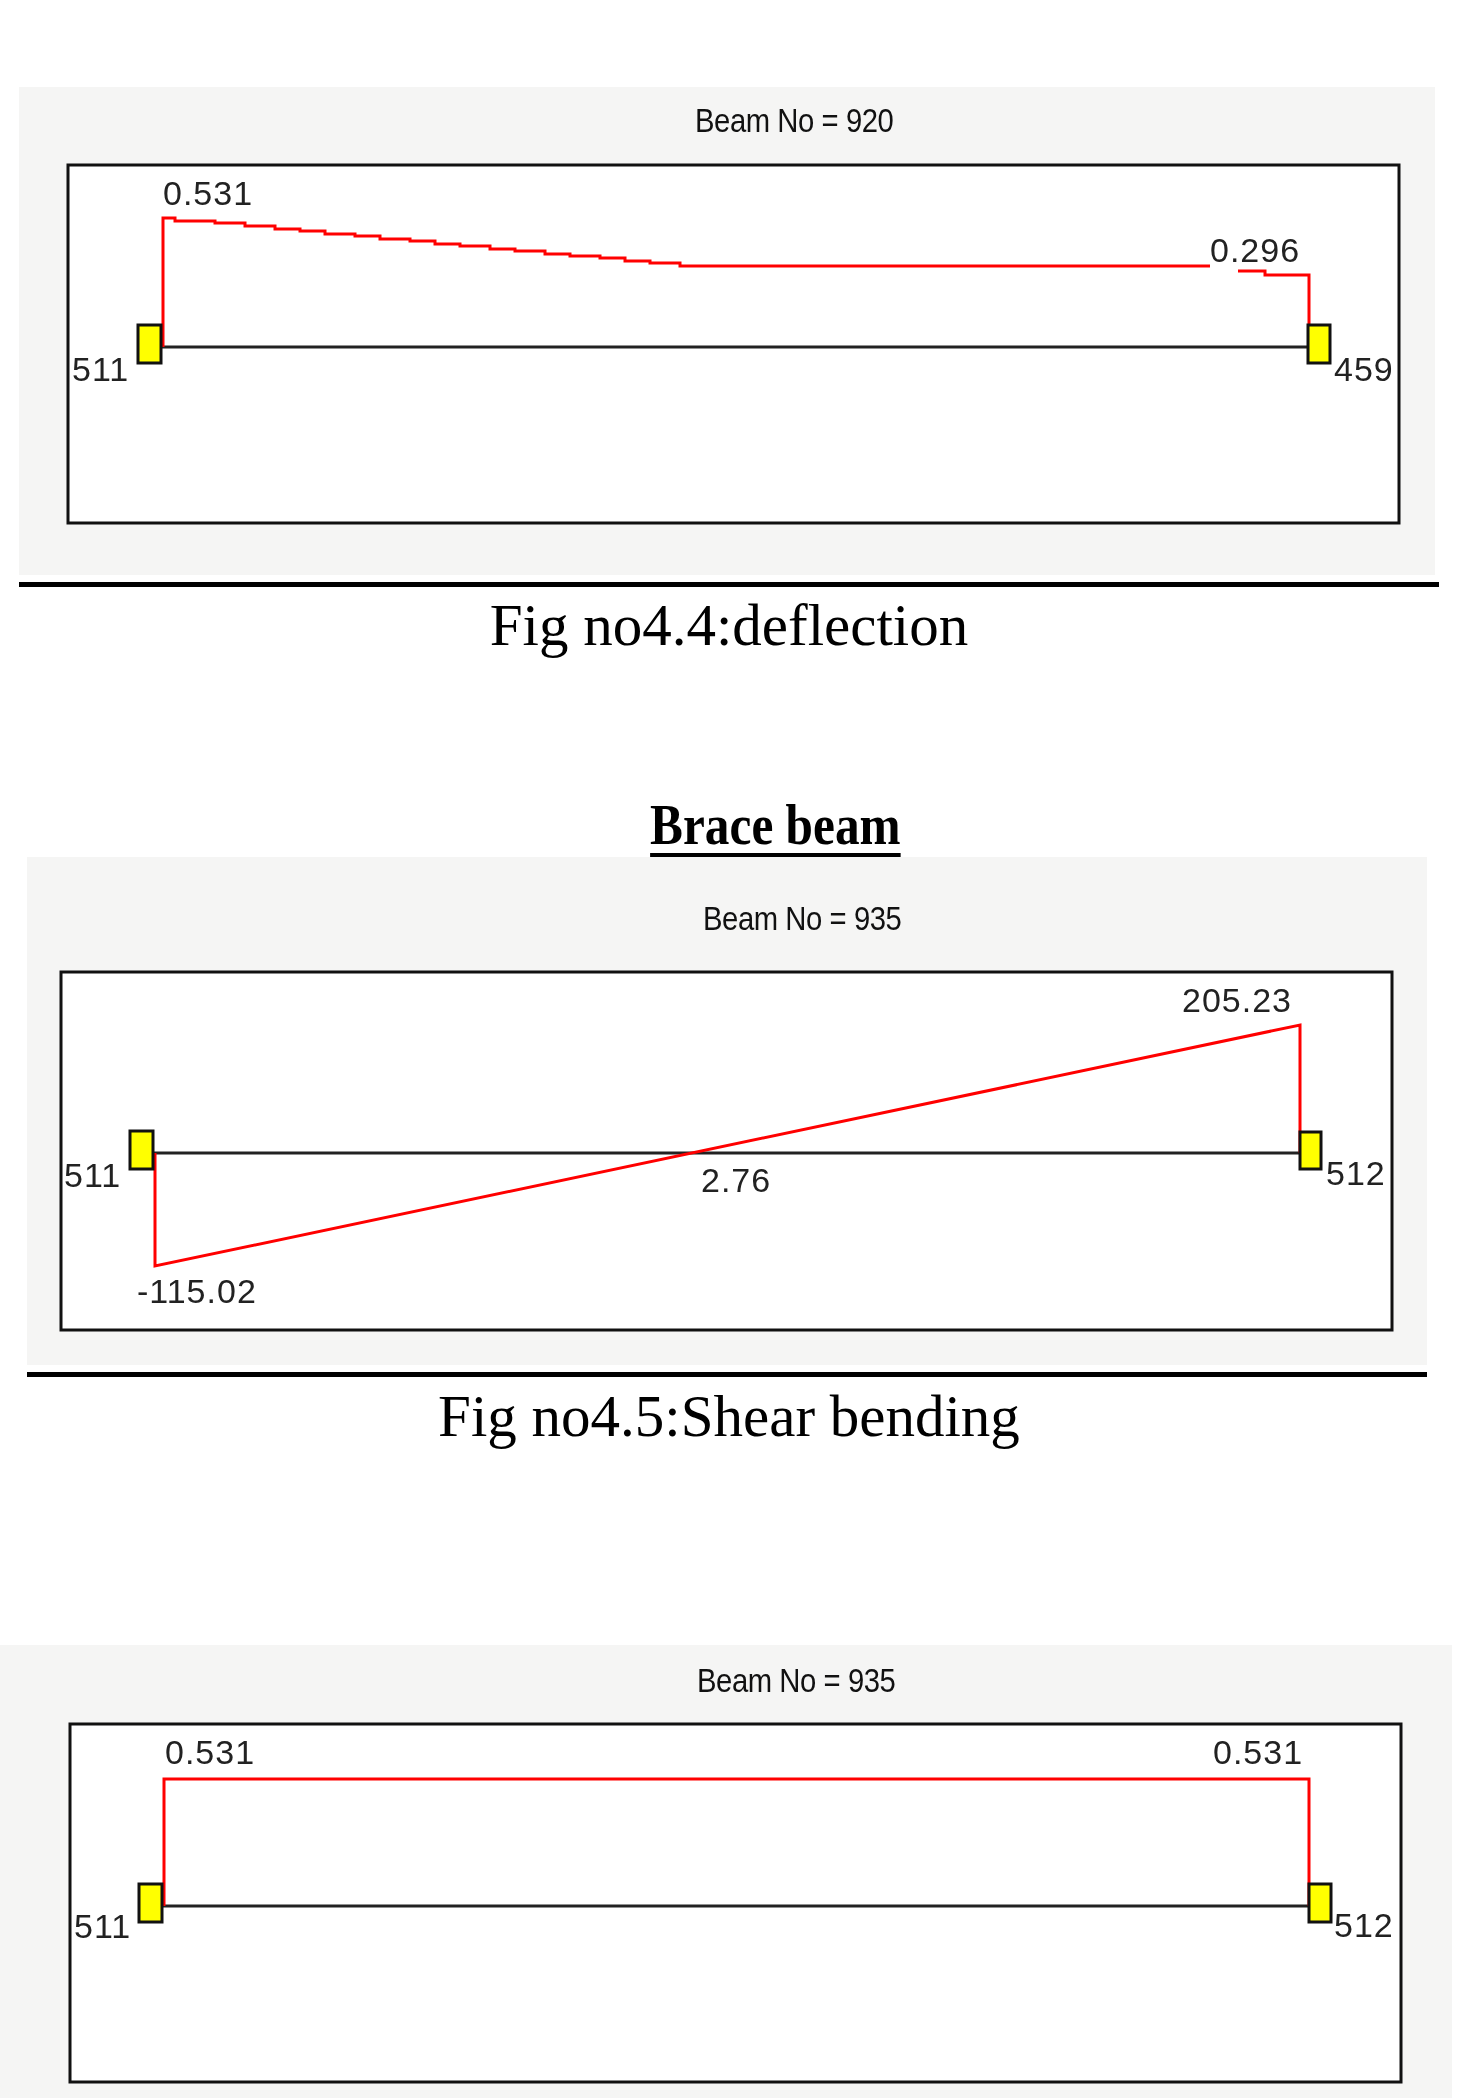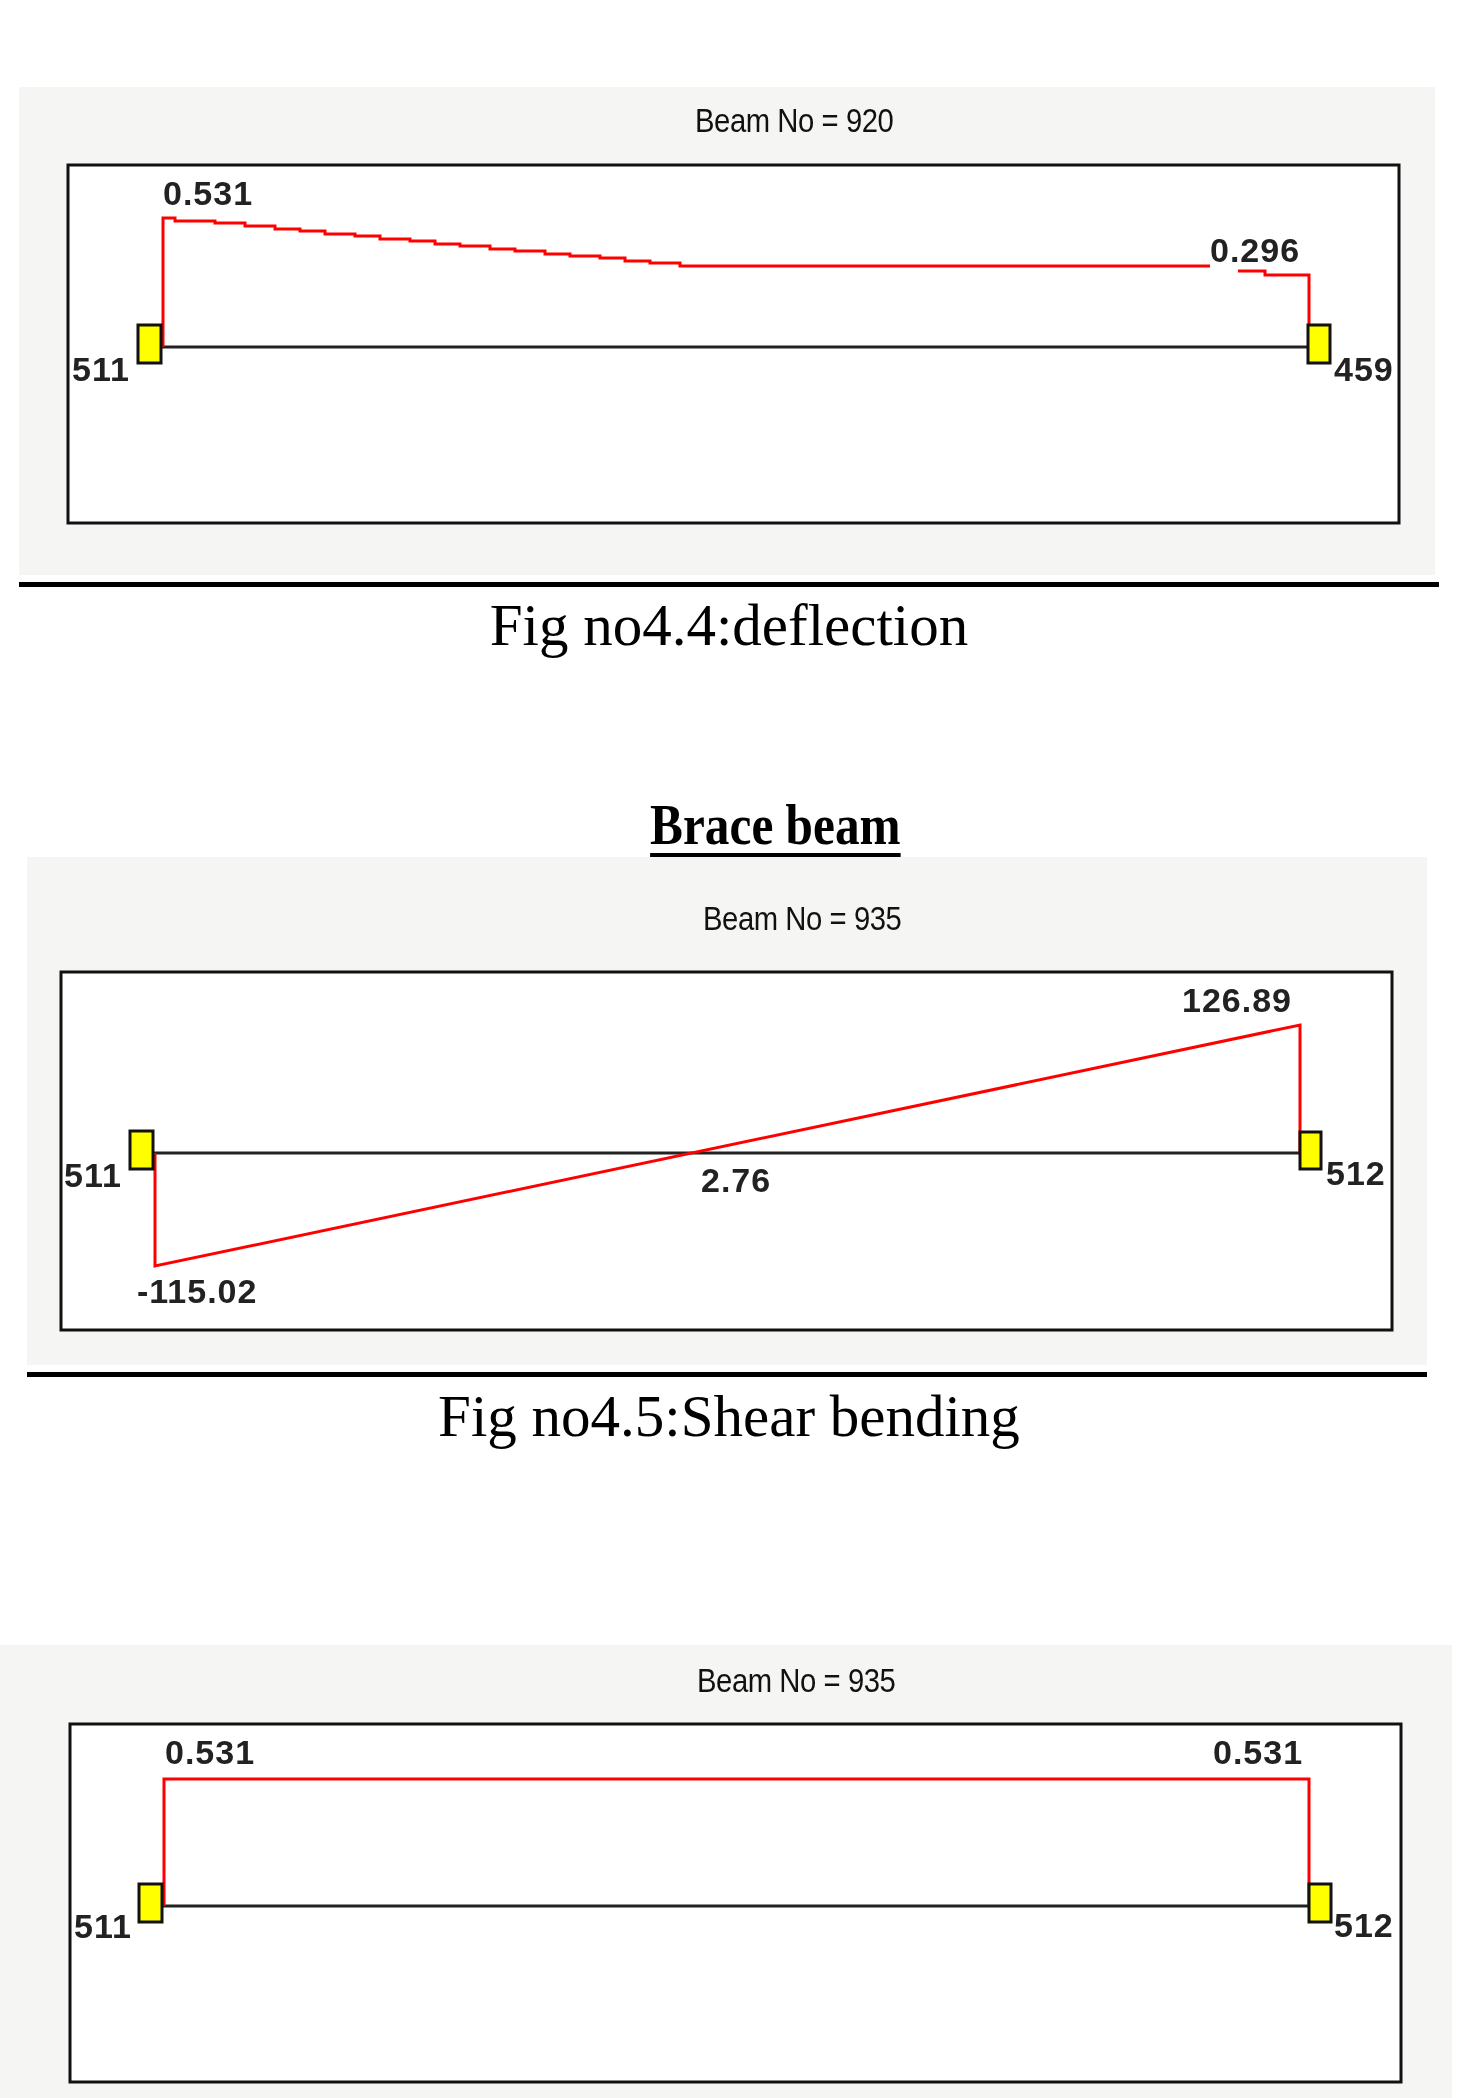--- a/index.html
+++ b/index.html
@@ -1,20 +1,20 @@
 <!DOCTYPE html>
 <html><head>
 <meta charset="utf-8">
 <style>
   html, body { margin: 0; padding: 0; background: #ffffff; }
   body { width: 1458px; height: 2098px; position: relative; overflow: hidden; }
   .panel { position: absolute; background: #f5f5f4; }
   .plot-svg { position: absolute; left: 0; top: 0; overflow: visible; }
   .beam-title { position: absolute; font-family: "Liberation Sans", sans-serif; font-size: 34px; color: #111; white-space: nowrap; transform: scaleX(0.86); transform-origin: left top; letter-spacing: -0.5px; }
-  .lbl { position: absolute; font-family: "Liberation Sans", sans-serif; font-size: 34px; color: #222; white-space: nowrap; line-height: 1; letter-spacing: 1px; font-weight: bold; }
+  .lbl { position: absolute; font-family: "Liberation Sans", sans-serif; font-size: 34px; color: #222; white-space: nowrap; line-height: 1; letter-spacing: 1px; }
   .rule { position: absolute; height: 5px; background: #000; }
   .caption { position: absolute; left: 0; width: 1458px; text-align: center; font-family: "Liberation Serif", serif; font-size: 59px; color: #000; line-height: 1; white-space: nowrap; }
   .heading { position: absolute; left: 4px; width: 1458px; text-align: center; font-family: "Liberation Serif", serif; font-weight: bold; font-size: 58px; color: #000; line-height: 1; padding-left: 42px; }
   .heading span { display: inline-block; transform: scaleX(0.85); text-decoration: underline; text-decoration-thickness: 4px; text-underline-offset: 9px; }
 </style>
 </head>
 <body>
 
 <div class="panel" style="left:19px; top:87px; width:1416px; height:488px;"></div>
 <svg class="plot-svg" width="1458" height="600">
@@ -37,21 +37,21 @@
 
 <div class="panel" style="left:27px; top:857px; width:1400px; height:508px;"></div>
 <svg class="plot-svg" width="1458" height="1400">
   <rect x="61" y="972" width="1331" height="358" fill="#ffffff" stroke="#111" stroke-width="3"></rect>
   <line x1="145" y1="1153" x2="1310" y2="1153" stroke="#222" stroke-width="3"></line>
   <polyline fill="none" stroke="#ff0000" stroke-width="3" points="155,1153 155,1266 1300,1025 1300,1153"></polyline>
   <rect x="130" y="1131" width="23" height="38" fill="#ffff00" stroke="#111" stroke-width="3"></rect>
   <rect x="1300" y="1132" width="21" height="37" fill="#ffff00" stroke="#111" stroke-width="3"></rect>
 </svg>
 <div class="beam-title" style="left:703px; top:899px;">Beam No = 935</div>
-<div class="lbl" style="left:1182px; top:983px;">126.89</div>
+<div class="lbl" style="left:1182px; top:983px;">205.23</div>
 <div class="lbl" style="left:701px; top:1163px;">2.76</div>
 <div class="lbl" style="left:137px; top:1274px;">-115.02</div>
 <div class="lbl" style="left:64px; top:1158px;">511</div>
 <div class="lbl" style="left:1326px; top:1156px;">512</div>
 <div class="rule" style="left:27px; top:1372px; width:1400px;"></div>
 <div class="caption" style="top:1387px;">Fig no4.5:Shear bending</div>
 
 <div class="panel" style="left:0px; top:1645px; width:1452px; height:453px;"></div>
 <svg class="plot-svg" width="1458" height="2098">
   <rect x="70" y="1724" width="1331" height="358" fill="#ffffff" stroke="#111" stroke-width="3"></rect>

